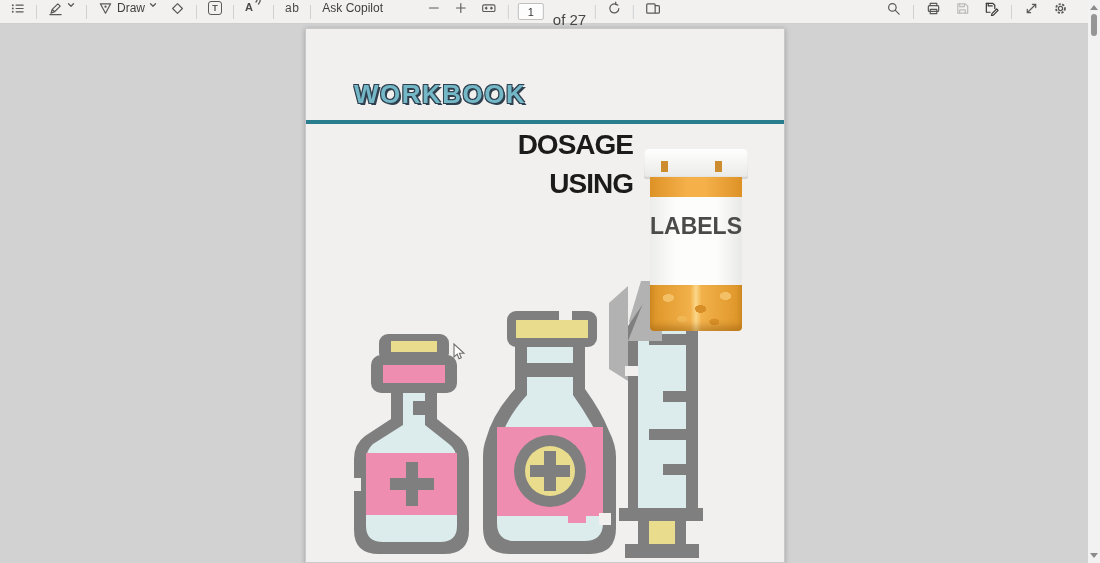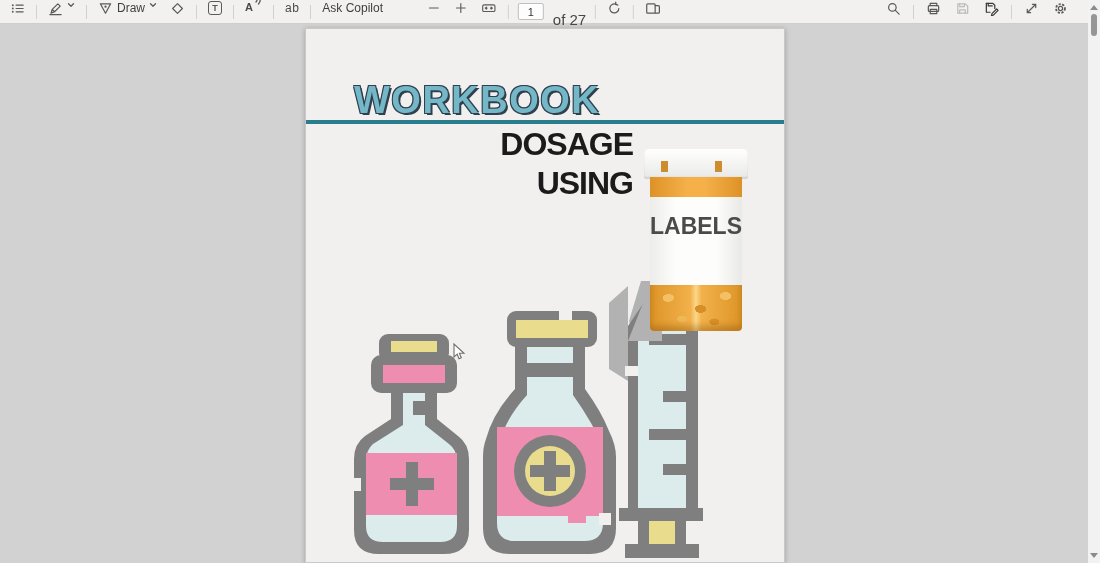--- a/index.html
+++ b/index.html
@@ -48,31 +48,31 @@
     border-radius:3px; background:#969696; }
 
   
   .viewer { position:absolute; top:24px; left:0; width:1088px; height:539px;
     background:#d2d2d2; overflow:hidden; }
   .page { position:absolute; left:305px; top:4px; width:480px; height:535px;
     background:#f1f0ef; border:1px solid #c9c9c9;
     box-shadow:0 1px 5px rgba(0,0,0,.25); }
 
   .workbook-title { position:absolute; left:48px; top:50px;
-    font-size:38px; font-weight:bold; letter-spacing:1.5px;
+    font-size:26px; font-weight:bold; letter-spacing:1.5px;
     color:var(--workbook-fill,#74b7c6);
     text-shadow:-1px -1px 0 var(--workbook-outline,#30404f),
       1px -1px 0 var(--workbook-outline,#30404f),
       -1px 1px 0 var(--workbook-outline,#30404f),
       2px 2px 0 var(--workbook-outline,#30404f); }
   .teal-rule { position:absolute; left:0; top:91px; width:100%; height:4px;
     background:var(--accent-teal,#2a7d8c); }
 
   .headline { position:absolute; right:151px; top:96px; text-align:right;
-    font-size:32px; line-height:39px; font-weight:bold; letter-spacing:-1px;
+    font-size:28px; line-height:39px; font-weight:bold; letter-spacing:-1px;
     color:var(--heading-text,#1b1b1b); }
 
   
   .pill-bottle { position:absolute; left:338px; top:118px; width:104px; height:186px; z-index:3; }
   .pb-shadow { position:absolute; left:-16px; top:120px; width:34px; height:74px;
     background:#b2b2b2; clip-path:polygon(100% 0,100% 100%,0 100%,62% 28%); }
   .pb-cap { position:absolute; left:0; top:2px; width:104px; height:30px;
     background:linear-gradient(180deg,#ffffff,#e8e8e6);
     border-radius:5px 5px 2px 2px; box-shadow:inset 0 -2px 2px rgba(0,0,0,.10); }
   .pb-notch { position:absolute; top:12px; width:7px; height:11px; background:#cd8c2d; }

